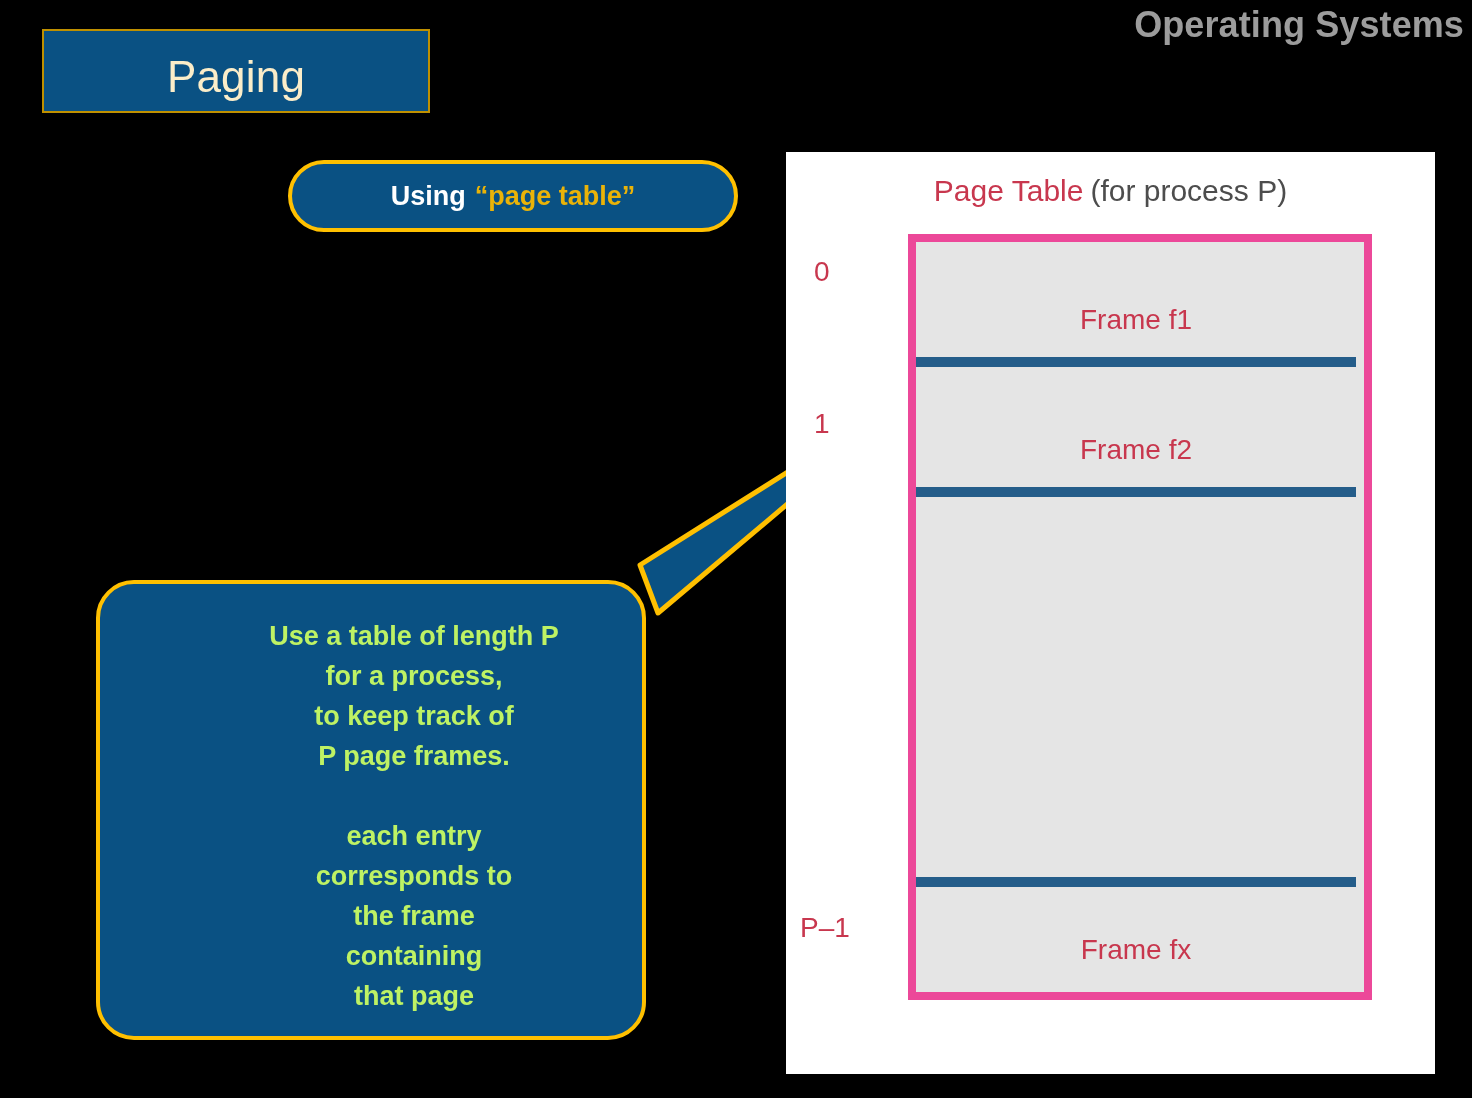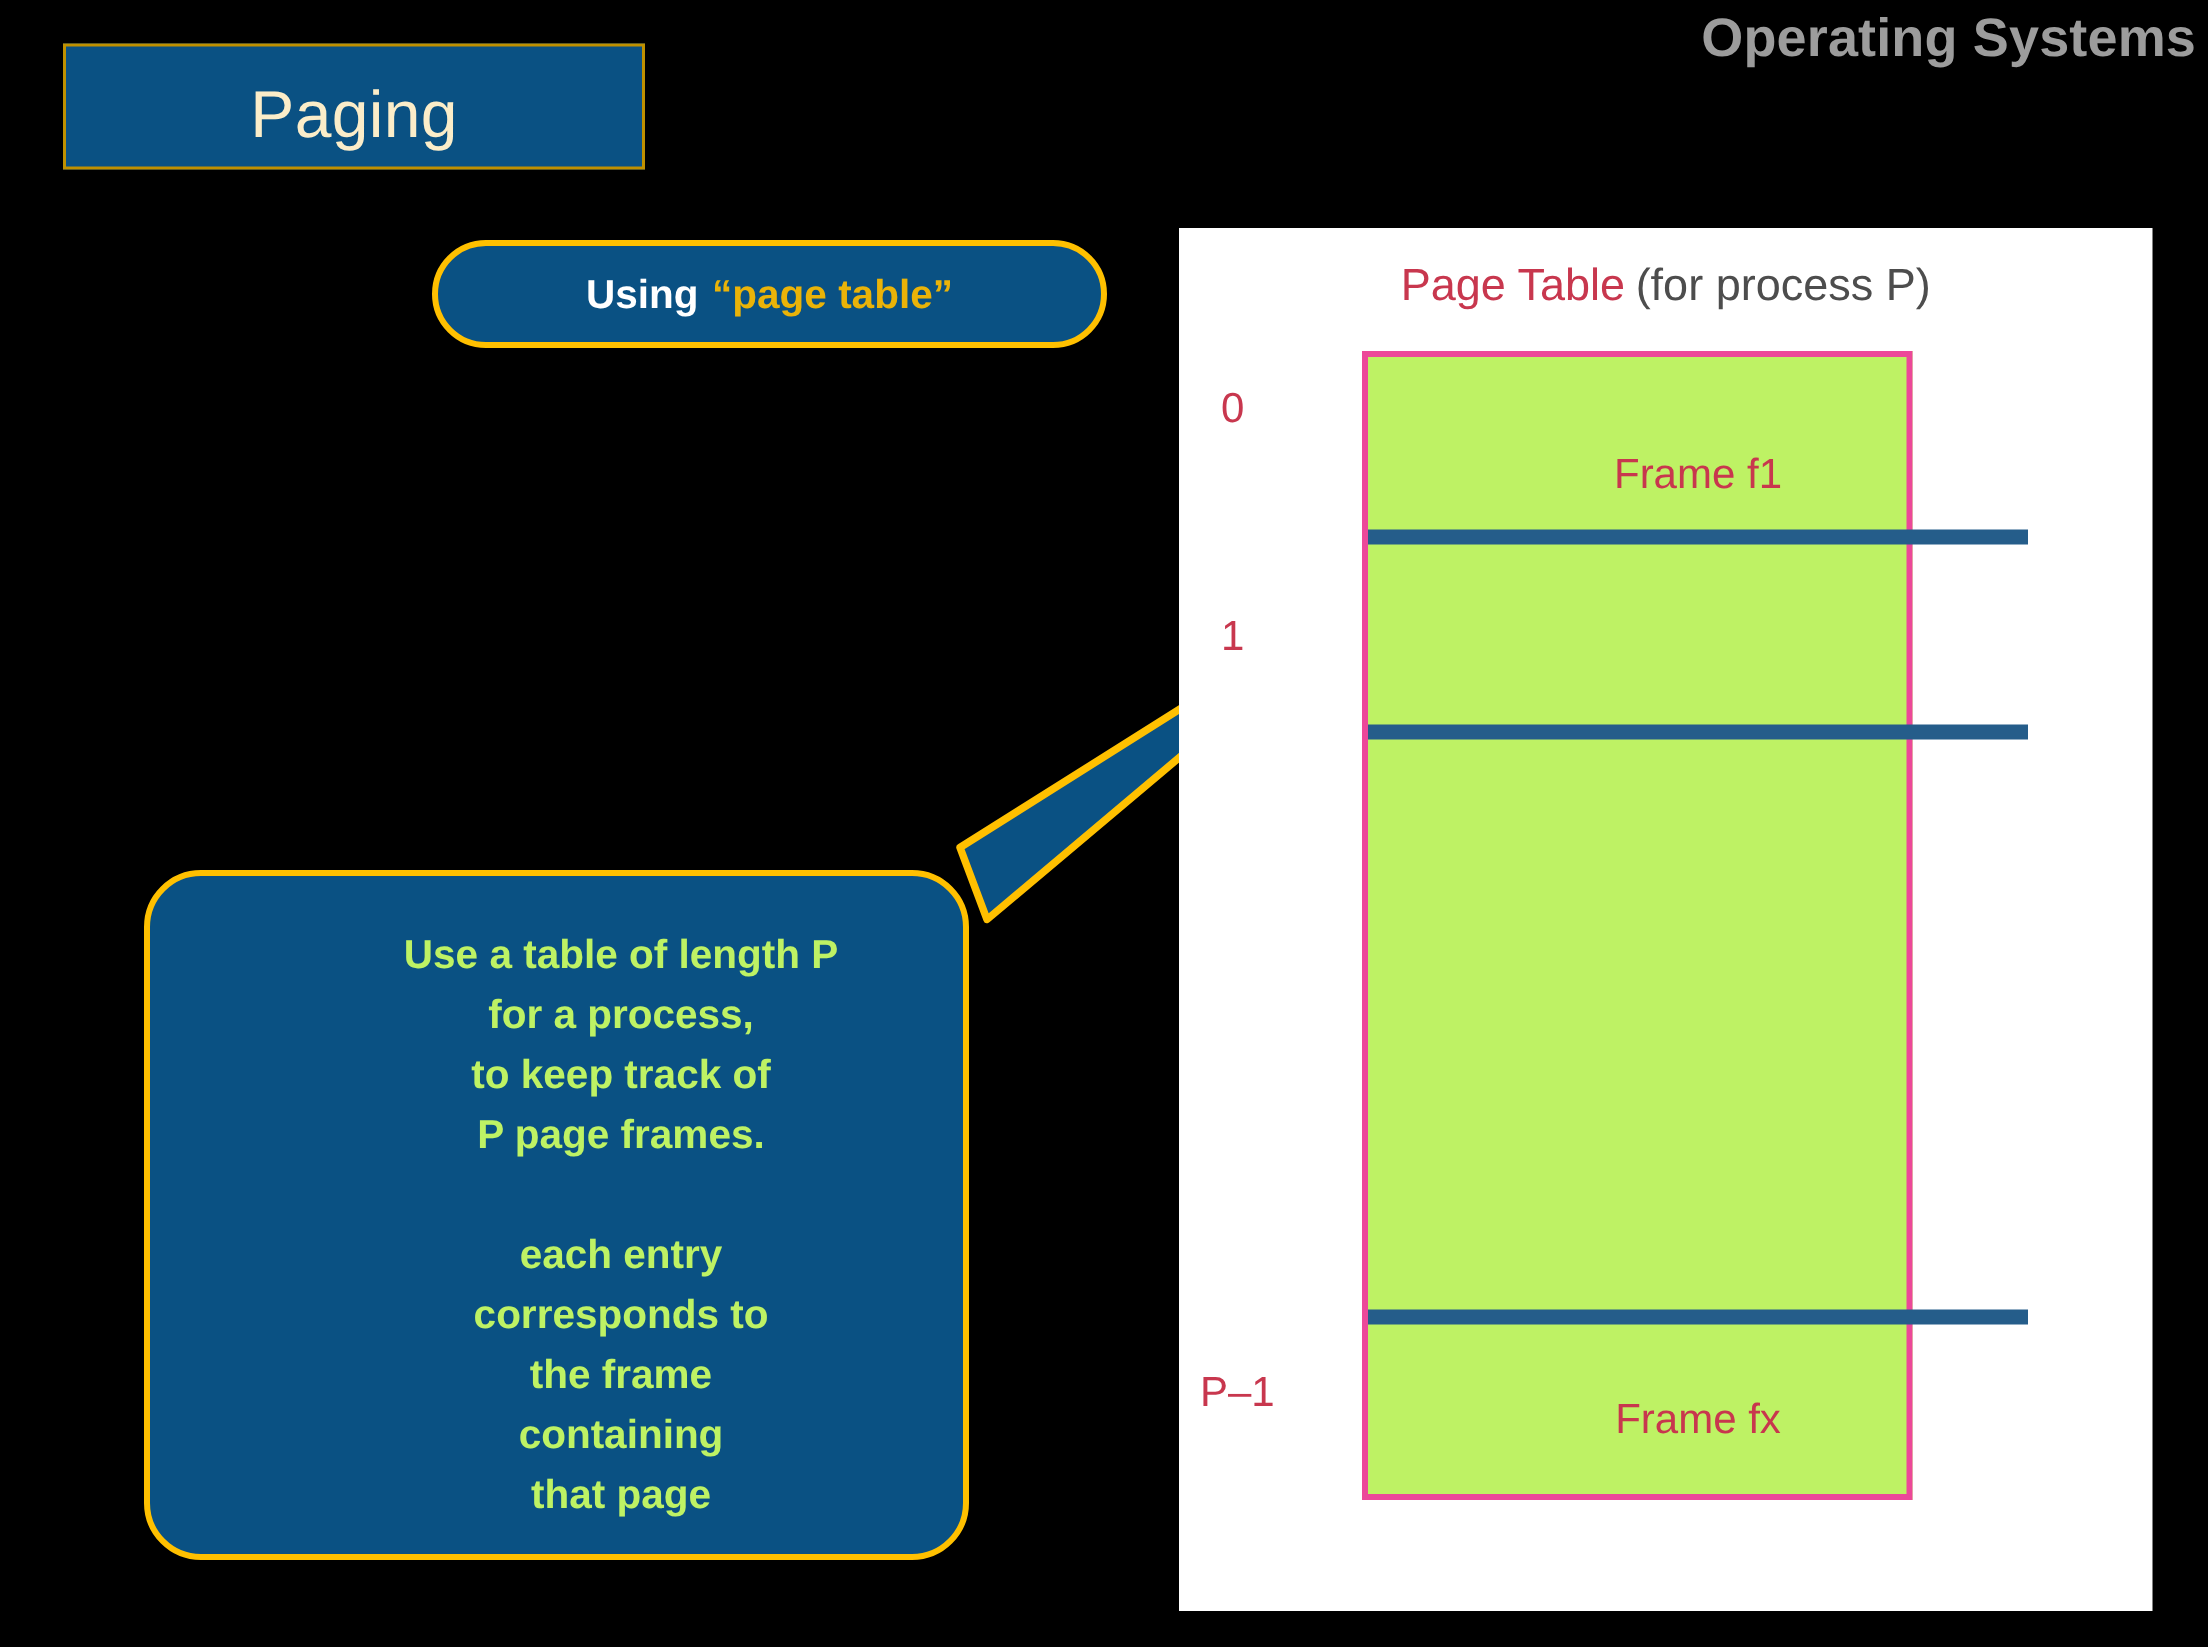--- a/index.html
+++ b/index.html
@@ -108,25 +108,25 @@
     color: #4d4d4d;
     font-weight: 400;
     margin-left: 7px;
   }
 
   
   #pt-table {
     position: absolute;
     left: 122px;
     top: 82px;
-    width: 367px;
+    width: 464px;
     height: 766px;
-    border: 4px solid #ec4899;
-    box-sizing: border-box;
-    background: #bef264;
+    border: 8px solid #ec4899;
+    box-sizing: border-box;
+    background: #e5e5e5;
   }
   .pt-sep {
     position: absolute;
     left: 0;
     width: 440px;
     height: 10px;
     background: #255d8a;
   }
   .pt-cell-label {
     position: absolute;
@@ -222,20 +222,21 @@
     <div class="pt-index" style="left:28px; top:104px;">0</div>
     <div class="pt-index" style="left:28px; top:256px;">1</div>
     <div class="pt-index" style="left:14px; top:760px;">P–1</div>
 
     <div id="pt-table">
 
       <div class="pt-cell-label" style="top:62px;">Frame f1</div>
 
       <div class="pt-sep" style="top:115px;"></div>
 
+      <div class="pt-cell-label" style="top:192px;">Frame f2</div>
 
       <div class="pt-sep" style="top:245px;"></div>
 
       <div class="pt-sep" style="top:635px;"></div>
 
       <div class="pt-cell-label" style="top:692px;">Frame fx</div>
 
     </div>
   </div>
 

